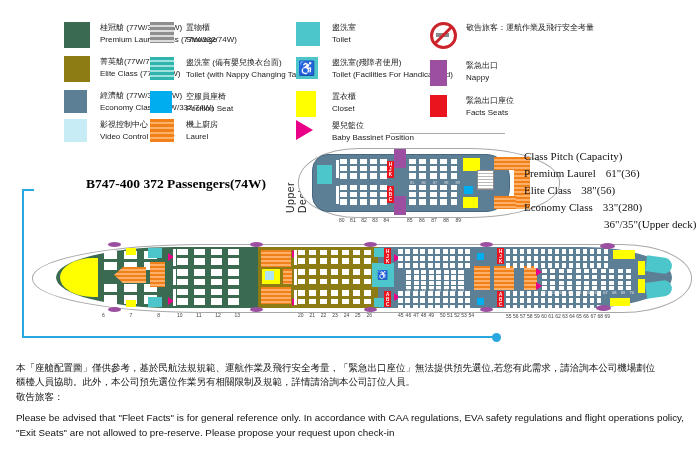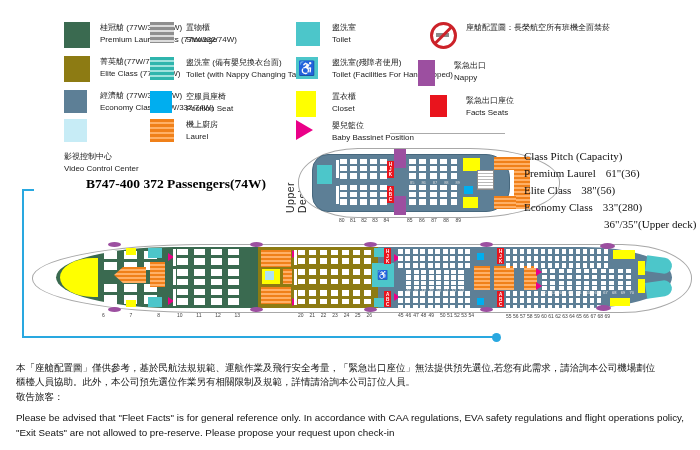--- a/index.html
+++ b/index.html
@@ -55,21 +55,21 @@
         <span style="width:26px;height:26px;background:#8d7b13;"></span>
       </span>
     <span class="ltxt"><span>菁英艙(77W/74W)</span><span class="en">Elite Class (77W/74W)</span></span>
   </div>
   <div class="litem" style="left:64px;top:90px;">
     <span class="swbox">
         <span style="width:23px;height:23px;background:#5d7f96;"></span>
       </span>
     <span class="ltxt"><span>經濟艙 (77W/332/74W)</span><span class="en">Economy Class (77W/332/74W)</span></span>
   </div>
-  <div class="litem" style="left:64px;top:119px;flex-direction:column;">
+  <div class="litem" style="left:64px;top:119px;">
     <span class="swbox">
         <span style="width:23px;height:23px;background:#c7ecf6;"></span>
       </span>
     <span class="ltxt"><span>影視控制中心</span><span class="en">Video Control Center</span></span>
   </div>
 
   <div class="litem" style="left:150px;top:22px;">
     <span class="swbox">
         <span class="stripes" style="--c1:#8f8f8f;--c2:#dcdcdc;width:24px;height:21px;"></span>
       </span>
@@ -120,23 +120,23 @@
   </div>
   <div class="abs" style="left:390px;top:133px;width:115px;height:1px;background:#aaa;"></div>
 
   <div class="litem" style="left:430px;top:22px;">
     <span class="swbox">
         <span class="nosmoke">
           <span class="cig"></span>
           <span class="slash"></span>
         </span>
       </span>
-    <span class="ltxt"><span>座艙配置圖：長榮航空所有班機全面禁菸</span></span>
-  </div>
-  <div class="litem" style="left:418px;top:60px;">
+    <span class="ltxt"><span>敬告旅客：運航作業及飛行安全考量</span></span>
+  </div>
+  <div class="litem" style="left:430px;top:60px;">
     <span class="swbox">
         <span style="width:17px;height:26px;background:#9c4fa0;"></span>
       </span>
     <span class="ltxt"><span>緊急出口</span><span class="en">Nappy</span></span>
   </div>
   <div class="litem" style="left:430px;top:95px;">
     <span class="swbox">
         <span style="width:17px;height:22px;background:#e9141d;"></span>
       </span>
     <span class="ltxt"><span>緊急出口座位</span><span class="en">Facts Seats</span></span>

